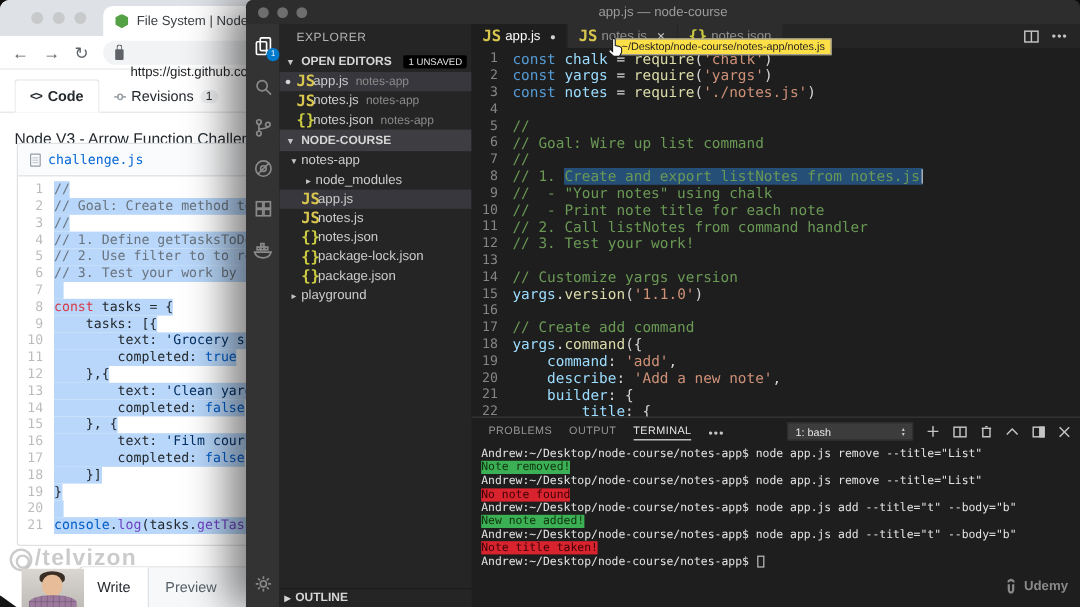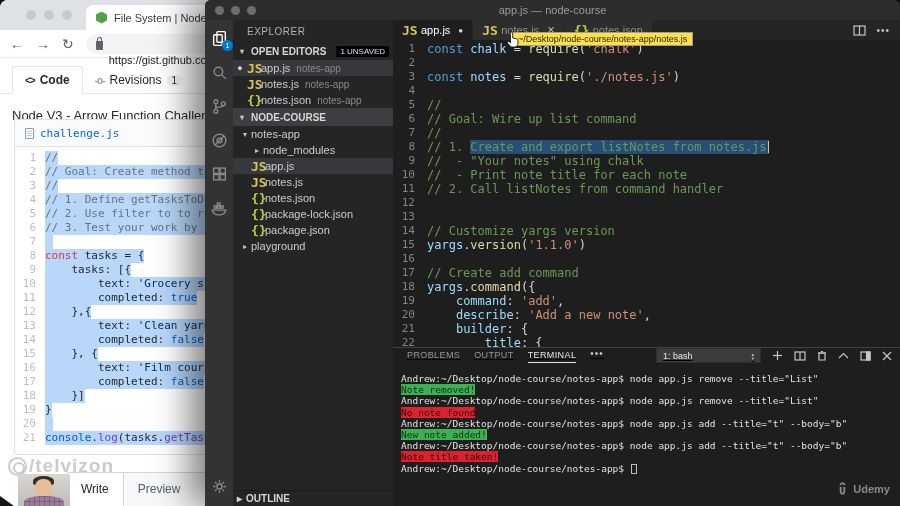--- a/index.html
+++ b/index.html
@@ -96,21 +96,21 @@
   .v-editor { flex:1; background:#1e1e1e; overflow:hidden; padding-top:2px; position:relative; }
   .code-line { display:flex; height:14px; font-family:"DejaVu Sans Mono", monospace; font-size:12px; white-space:pre; }
   .code-line .ln { width:34px; text-align:right; padding-right:12px; color:#858585; flex:none; font-size:11px; line-height:14px; }
   .tok-k { color:#569cd6; } .tok-v { color:#9cdcfe; } .tok-p { color:#d4d4d4; }
   .tok-f { color:#dcdcaa; } .tok-s { color:#ce9178; } .tok-c { color:#6a9955; }
   .tok-csel { color:#6a9955; background:#264f78; }
   .tok-csel:after { content:""; display:inline-block; width:1px; height:12px; background:#c7c7c7; vertical-align:-2px; margin-left:1px; }
 
   
   .v-panel { height:159px; background:#1e1e1e; border-top:1px solid #404040; flex:none; display:flex; flex-direction:column; }
-  .p-head { height:19px; display:flex; align-items:flex-start; padding:0 8px 0 14px; gap:14px; flex:none;text-decoration:underline; }
+  .p-head { height:19px; display:flex; align-items:flex-end; padding:0 8px 0 14px; gap:14px; flex:none; }
   .p-tab { font-size:9px; letter-spacing:.4px; color:#969696; padding-top:2px; }
   .p-tab.active { color:#e7e7e7; border-bottom:1px solid #e7e7e7; padding-bottom:2px; }
   .p-ellipsis { color:#c5c5c5; font-size:10px; letter-spacing:1px; }
   .p-right { margin-left:auto; display:flex; align-items:center; gap:11px; }
   .p-select { width:105px; height:15px; background:#3c3c3c; border:1px solid #2f2f2f; color:#e7e7e7; font-size:9px; display:flex; align-items:center; padding:0 6px; }
   .p-select .updown { margin-left:auto; font-size:5px; line-height:4px; color:#c5c5c5; display:flex; flex-direction:column; }
   .p-right svg { stroke:#c5c5c5; fill:none; stroke-width:1.2; }
   .p-term { flex:1; padding:6px 0 0 8px; overflow:hidden; position:relative; }
   .t-line { height:11.2px; font-family:"DejaVu Sans Mono", monospace; font-size:9.5px; color:#e3e3e3; white-space:pre; }
   .t-ok { background:#3bb054; color:#10310f; }
@@ -373,31 +373,31 @@
                 <rect x="1" y="1" width="11" height="9"></rect>
                 <line x1="6.5" y1="1" x2="6.5" y2="10"></line>
               </svg>
             <span class="p-ellipsis">•••</span>
           </div>
         </div>
 
         <div class="v-editor">
           <div id="code-lines">
               <div class="code-line"><span class="ln">1</span><span class="lc"><span class="tok-k">const </span><span class="tok-v">chalk </span><span class="tok-p">= </span><span class="tok-f">require</span><span class="tok-p">(</span><span class="tok-s">'chalk'</span><span class="tok-p">)</span></span></div>
-              <div class="code-line"><span class="ln">2</span></div>
+              <div class="code-line"><span class="ln">2</span><span class="lc"><span class="tok-k">const </span><span class="tok-v">yargs </span><span class="tok-p">= </span><span class="tok-f">require</span><span class="tok-p">(</span><span class="tok-s">'yargs'</span><span class="tok-p">)</span></span></div>
               <div class="code-line"><span class="ln">3</span><span class="lc"><span class="tok-k">const </span><span class="tok-v">notes </span><span class="tok-p">= </span><span class="tok-f">require</span><span class="tok-p">(</span><span class="tok-s">'./notes.js'</span><span class="tok-p">)</span></span></div>
               <div class="code-line"><span class="ln">4</span><span class="lc"></span></div>
               <div class="code-line"><span class="ln">5</span><span class="lc"><span class="tok-c">//</span></span></div>
               <div class="code-line"><span class="ln">6</span><span class="lc"><span class="tok-c">// Goal: Wire up list command</span></span></div>
               <div class="code-line"><span class="ln">7</span><span class="lc"><span class="tok-c">//</span></span></div>
               <div class="code-line"><span class="ln">8</span><span class="lc"><span class="tok-c">// 1. </span><span class="tok-csel">Create and export listNotes from notes.js</span></span></div>
               <div class="code-line"><span class="ln">9</span><span class="lc"><span class="tok-c">//  - "Your notes" using chalk</span></span></div>
               <div class="code-line"><span class="ln">10</span><span class="lc"><span class="tok-c">//  - Print note title for each note</span></span></div>
               <div class="code-line"><span class="ln">11</span><span class="lc"><span class="tok-c">// 2. Call listNotes from command handler</span></span></div>
-              <div class="code-line"><span class="ln">12</span></div>
+              <div class="code-line"><span class="ln">12</span><span class="lc"><span class="tok-c">// 3. Test your work!</span></span></div>
               <div class="code-line"><span class="ln">13</span><span class="lc"></span></div>
               <div class="code-line"><span class="ln">14</span><span class="lc"><span class="tok-c">// Customize yargs version</span></span></div>
               <div class="code-line"><span class="ln">15</span><span class="lc"><span class="tok-v">yargs</span><span class="tok-p">.</span><span class="tok-f">version</span><span class="tok-p">(</span><span class="tok-s">'1.1.0'</span><span class="tok-p">)</span></span></div>
               <div class="code-line"><span class="ln">16</span><span class="lc"></span></div>
               <div class="code-line"><span class="ln">17</span><span class="lc"><span class="tok-c">// Create add command</span></span></div>
               <div class="code-line"><span class="ln">18</span><span class="lc"><span class="tok-v">yargs</span><span class="tok-p">.</span><span class="tok-f">command</span><span class="tok-p">({</span></span></div>
               <div class="code-line"><span class="ln">19</span><span class="lc"><span class="tok-p">    </span><span class="tok-v">command</span><span class="tok-p">: </span><span class="tok-s">'add'</span><span class="tok-p">,</span></span></div>
               <div class="code-line"><span class="ln">20</span><span class="lc"><span class="tok-p">    </span><span class="tok-v">describe</span><span class="tok-p">: </span><span class="tok-s">'Add a new note'</span><span class="tok-p">,</span></span></div>
               <div class="code-line"><span class="ln">21</span><span class="lc"><span class="tok-p">    </span><span class="tok-v">builder</span><span class="tok-p">: {</span></span></div>
               <div class="code-line"><span class="ln">22</span><span class="lc"><span class="tok-p">        </span><span class="tok-v">title</span><span class="tok-p">: {</span></span></div>

